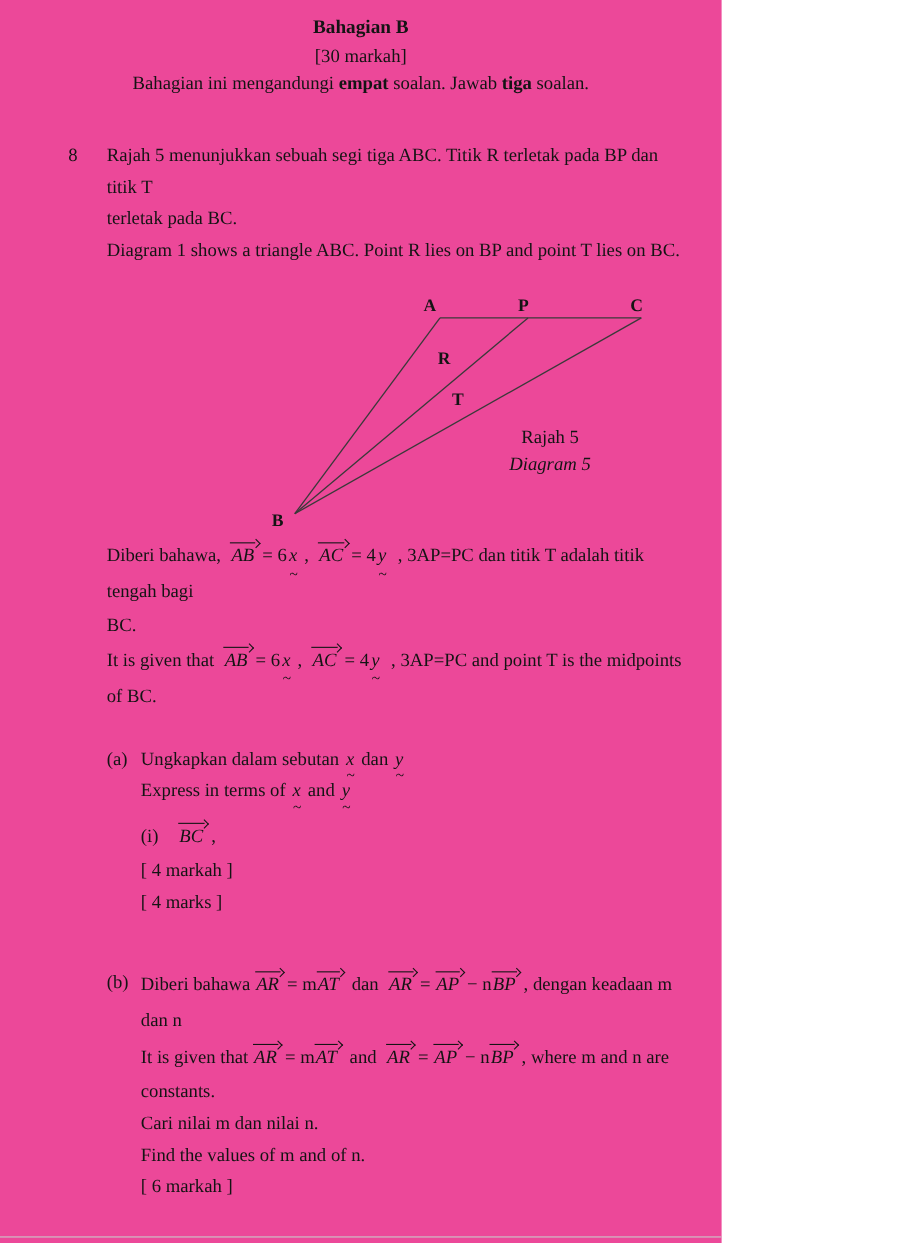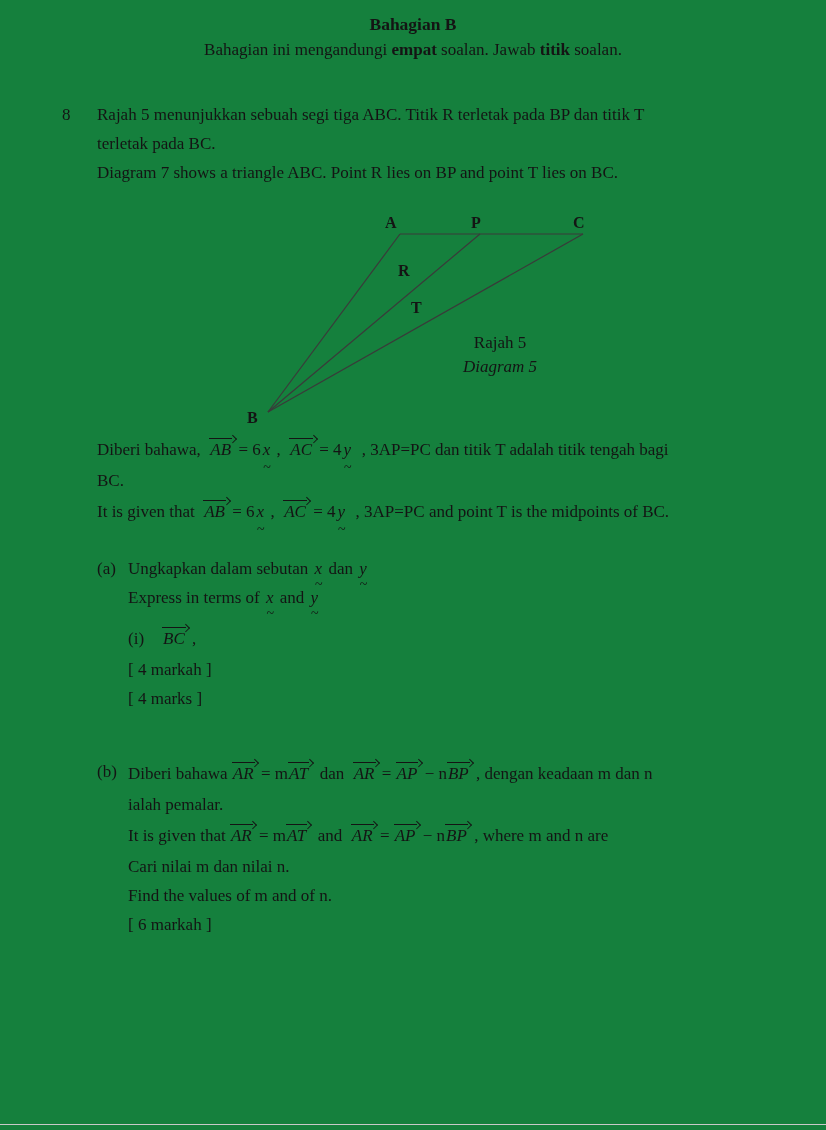--- a/index.html
+++ b/index.html
@@ -1,21 +1,21 @@
 <!DOCTYPE html>
 <html><head>
 <meta charset="utf-8">
 <style>
   * { box-sizing: border-box; }
   html, body { margin: 0; padding: 0; background: #ffffff; }
   .page {
     position: relative;
-    width: 826px;
+    width: 656px;
     height: 1130px;
-    background: #15803d;
+    background: #ec4899;
     font-family: "Liberation Serif", serif;
     font-size: 17px;
     color: #141414;
     overflow: hidden;
   }
   .center { text-align: center; }
   .header { padding-top: 14px; }
   .title { font-weight: bold; font-size: 17.5px; }
   .marks-total { margin-top: 6px; }
   .instruction { margin: 33px 0 0 0; }
@@ -106,30 +106,31 @@
     background: #c9c9c9;
   }
 </style>
 </head>
 <body>
 
 <div class="page">
 
   <div class="header center">
     <div class="title">Bahagian B</div>
+    <div class="marks-total">[30 markah]</div>
   </div>
 
-  <p class="line instruction center"><span class="tk tk-n">Bahagian ini mengandungi </span><span class="tk tk-b">empat</span><span class="tk tk-n"> soalan. Jawab </span><span class="tk tk-b">titik</span><span class="tk tk-n"> soalan.</span></p>
+  <p class="line instruction center"><span class="tk tk-n">Bahagian ini mengandungi </span><span class="tk tk-b">empat</span><span class="tk tk-n"> soalan. Jawab </span><span class="tk tk-b">tiga</span><span class="tk tk-n"> soalan.</span></p>
 
   <div class="q">
     <div class="q-num">8</div>
     <div class="q-body">
       <p class="line"><span class="tk tk-n">Rajah 5 menunjukkan sebuah segi tiga </span><span class="tk tk-i">ABC</span><span class="tk tk-n">. Titik </span><span class="tk tk-i">R</span><span class="tk tk-n"> terletak pada </span><span class="tk tk-i">BP</span><span class="tk tk-n"> dan titik </span><span class="tk tk-i">T</span></p>
       <p class="line"><span class="tk tk-n">terletak pada </span><span class="tk tk-i">BC</span><span class="tk tk-n">.</span></p>
-      <p class="line"><span class="tk tk-i">Diagram 7 shows a triangle ABC. Point R lies on BP and point T lies on BC.</span></p>
+      <p class="line"><span class="tk tk-i">Diagram 1 shows a triangle ABC. Point R lies on BP and point T lies on BC.</span></p>
     </div>
   </div>
 
   <div class="diagram">
     <svg width="380" height="226" viewBox="0 0 380 226">
       <line x1="165" y1="27" x2="348" y2="27" stroke="#3a3a3a" stroke-width="1.2"></line>
       <line x1="33" y1="205" x2="165" y2="27" stroke="#3a3a3a" stroke-width="1.2"></line>
       <line x1="33" y1="205" x2="245" y2="27" stroke="#3a3a3a" stroke-width="1.2"></line>
       <line x1="33" y1="205" x2="348" y2="27" stroke="#3a3a3a" stroke-width="1.2"></line>
       <text x="150" y="21">A</text>
@@ -160,22 +161,22 @@
         </div>
         <p class="line marks"><span class="tk tk-n">[ 4 </span><span class="tk tk-i">markah</span><span class="tk tk-n"> ]</span></p>
         <p class="line marks"><span class="tk tk-n">[ 4 </span><span class="tk tk-i">marks</span><span class="tk tk-n"> ]</span></p>
       </div>
     </div>
 
     <div class="block part-b">
       <div class="blk-label">(b)</div>
       <div class="blk-body">
         <p class="line math"><span class="tk tk-n">Diberi bahawa </span><span class="tk tk-vec">AR</span><span class="tk tk-n"> = </span><span class="tk tk-i">m</span><span class="tk tk-vec">AT</span><span class="tk tk-n">  dan  </span><span class="tk tk-vec">AR</span><span class="tk tk-n"> = </span><span class="tk tk-vec">AP</span><span class="tk tk-n"> − </span><span class="tk tk-i">n</span><span class="tk tk-vec">BP</span><span class="tk tk-n"> , dengan keadaan </span><span class="tk tk-i">m</span><span class="tk tk-n"> dan </span><span class="tk tk-i">n</span></p>
-        <p class="line"><span class="tk tk-n">ialah pemalar.</span></p>
         <p class="line math gap4"><span class="tk tk-i">It is given that </span><span class="tk tk-vec">AR</span><span class="tk tk-n"> = </span><span class="tk tk-i">m</span><span class="tk tk-vec">AT</span><span class="tk tk-i">  and  </span><span class="tk tk-vec">AR</span><span class="tk tk-n"> = </span><span class="tk tk-vec">AP</span><span class="tk tk-n"> − </span><span class="tk tk-i">n</span><span class="tk tk-vec">BP</span><span class="tk tk-i"> , where m and n are</span></p>
+        <p class="line"><span class="tk tk-i">constants.</span></p>
         <p class="line gap24"><span class="tk tk-n">Cari nilai </span><span class="tk tk-i">m</span><span class="tk tk-n"> dan nilai </span><span class="tk tk-i">n</span><span class="tk tk-n">.</span></p>
         <p class="line"><span class="tk tk-i">Find the values of m and of n.</span></p>
         <p class="line marks gap4"><span class="tk tk-n">[ 6 </span><span class="tk tk-i">markah</span><span class="tk tk-n"> ]</span></p>
       </div>
     </div>
 
   </div>
 
   <div class="bottom-rule"></div>
 </div>

